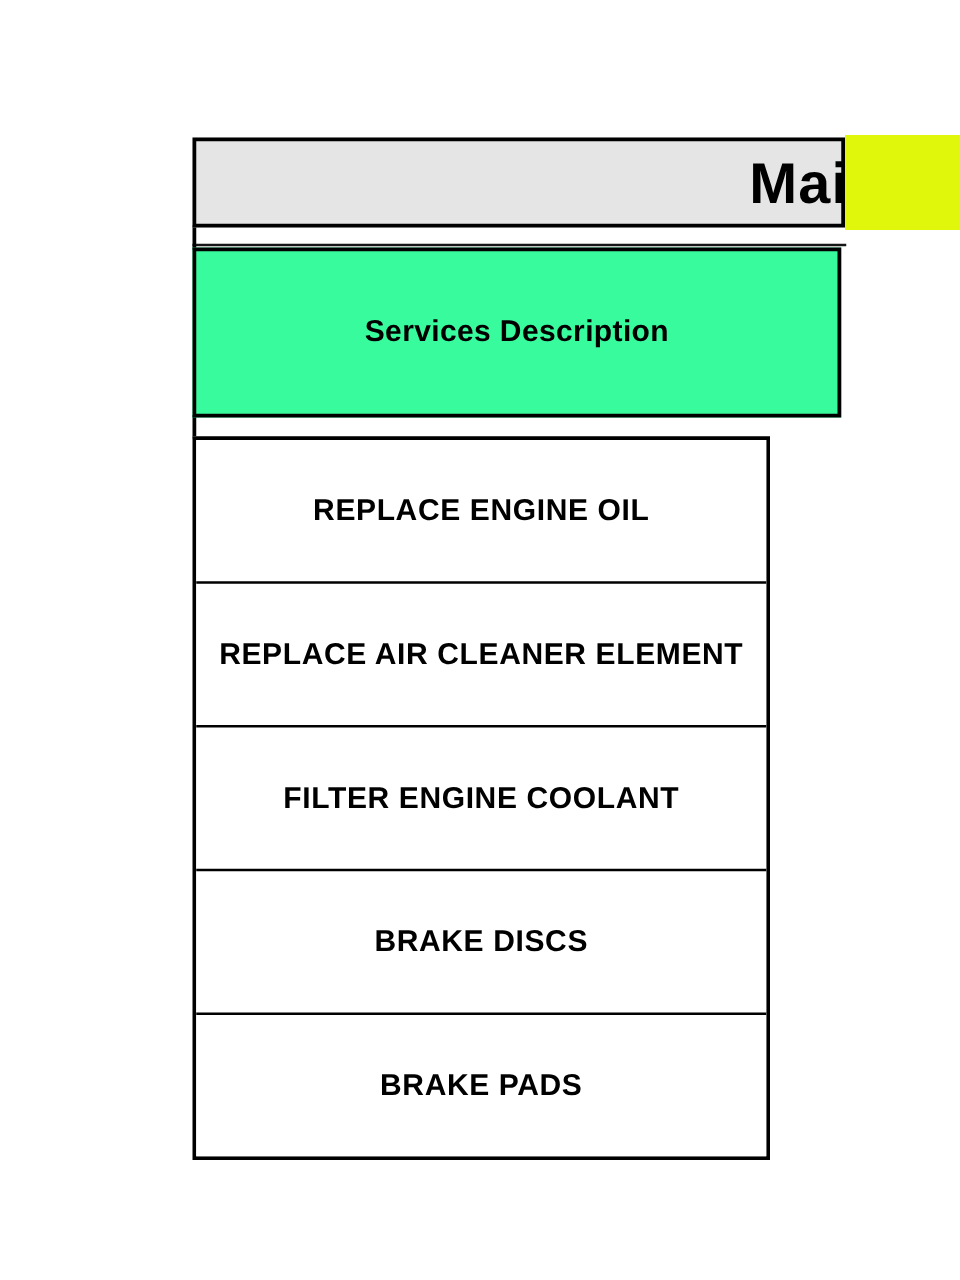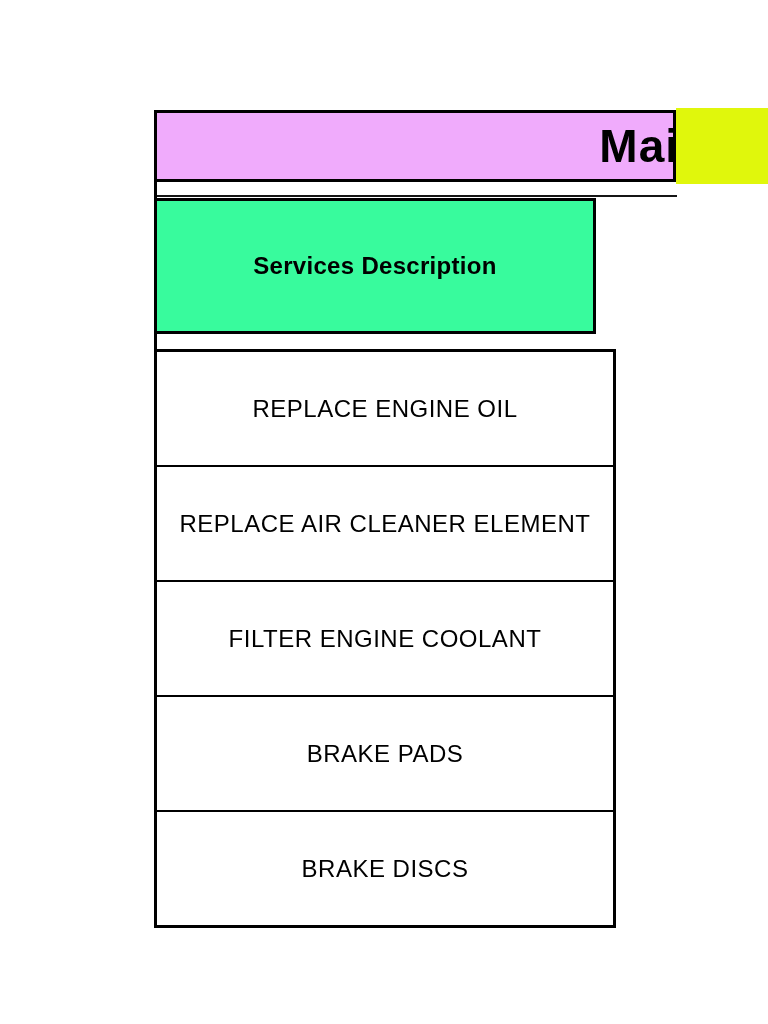--- a/index.html
+++ b/index.html
@@ -8,21 +8,21 @@
     background:#ffffff;
     font-family:"Liberation Sans", sans-serif;
     position:relative;
     overflow:hidden;
     color:#000;
   }
   .abs{position:absolute;box-sizing:border-box;}
 
   #banner-cell{
     left:154px;top:110px;width:522px;height:72px;
-    background:#f0abfc;
+    background:#e5e5e5;
     border:3px solid #000;
     display:flex;align-items:center;justify-content:flex-end;
     z-index:2;
   }
   #banner-title{
     font-weight:bold;
     font-size:46px;
     letter-spacing:1px;
     line-height:1;
     margin-right:-6px;
@@ -37,21 +37,21 @@
     left:154px;top:195px;width:523px;height:2px;
     background:#151515;
   }
   .rail{
     left:154px;width:3px;background:#000;
   }
   #rail-upper{top:180px;height:20px;}
   #rail-lower{top:332px;height:19px;}
 
   #services-header{
-    left:154px;top:198px;width:442px;height:136px;
+    left:154px;top:198px;width:519px;height:136px;
     background:#38FB9D;
     border:3px solid #000;
     display:flex;align-items:center;justify-content:center;
   }
   #services-header-label{
     font-weight:bold;
     font-size:24px;
     letter-spacing:0.3px;
   }
 
@@ -63,21 +63,21 @@
   }
   .service-row{
     flex:1;
     display:flex;align-items:center;justify-content:center;
     background:#ffffff;
   }
   .service-row + .service-row{
     border-top:2.5px solid #000;
   }
   .service-label{
-    font-weight:normal;
+    font-weight:bold;
     font-size:24px;
     letter-spacing:0.5px;
     text-align:left;
     white-space:nowrap;
   }
 </style>
 </head>
 <body>
 
 <div class="abs" id="banner-cell">
@@ -99,18 +99,18 @@
   <div class="service-row">
     <span class="service-label">REPLACE ENGINE OIL</span>
   </div>
   <div class="service-row">
     <span class="service-label">REPLACE AIR CLEANER ELEMENT</span>
   </div>
   <div class="service-row">
     <span class="service-label">FILTER ENGINE COOLANT</span>
   </div>
   <div class="service-row">
-    <span class="service-label">BRAKE PADS</span>
+    <span class="service-label">BRAKE DISCS</span>
   </div>
   <div class="service-row">
-    <span class="service-label">BRAKE DISCS</span>
+    <span class="service-label">BRAKE PADS</span>
   </div>
 </div>
 
 </body></html>

